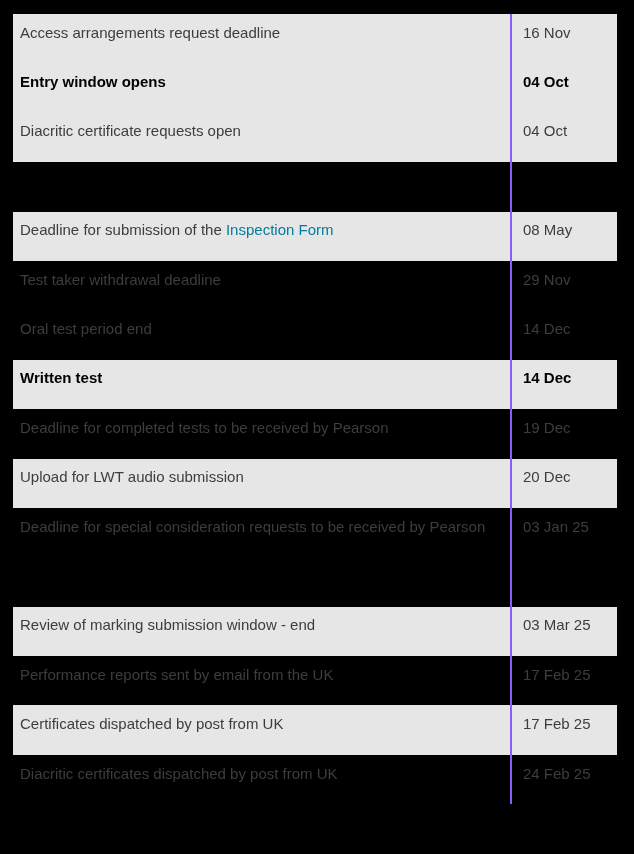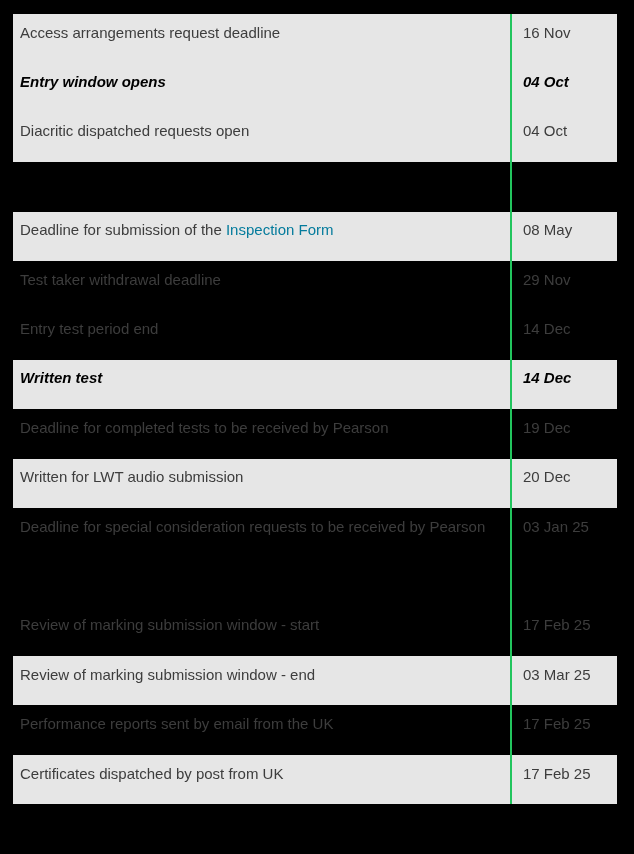--- a/index.html
+++ b/index.html
@@ -34,30 +34,29 @@
     padding-bottom: 12px;
     white-space: nowrap;
     overflow: hidden;
   }
   td.event-cell {
     padding-left: 7px;
     padding-right: 6px;
   }
   td.date-cell {
     width: 93px;
-    border-left: 2px solid #22c55e;
+    border-left: 2px solid #8b5cf6;
     padding-left: 11px;
   }
   tr.stripe {
     background: var(--stripe-color, #e6e6e6);
   }
   tr.bold-row td {
     font-weight: 700;
     color: var(--bold-text-color, #000000);
-    font-style: italic;
   }
   a.cell-link {
     color: var(--link-color, #047b9c);
     text-decoration: none;
     cursor: pointer;
   }
 </style>
 </head>
 <body style="background: rgb(0, 0, 0);">
 
@@ -66,70 +65,70 @@
     <tbody>
         <tr class="stripe">
           <td class="event-cell">Access arrangements request deadline</td>
           <td class="date-cell">16 Nov</td>
         </tr>
         <tr class="stripe bold-row">
           <td class="event-cell">Entry window opens</td>
           <td class="date-cell">04 Oct</td>
         </tr>
         <tr class="stripe">
-          <td class="event-cell">Diacritic dispatched requests open</td>
+          <td class="event-cell">Diacritic certificate requests open</td>
           <td class="date-cell">04 Oct</td>
         </tr>
         <tr class=" bold-row">
           <td class="event-cell">Entry deadline</td>
           <td class="date-cell">01 Nov</td>
         </tr>
         <tr class="stripe">
           <td class="event-cell">Deadline for submission of the <a class="cell-link" href="#">Inspection Form</a></td>
           <td class="date-cell">08 May</td>
         </tr>
         <tr class="">
           <td class="event-cell">Test taker withdrawal deadline</td>
           <td class="date-cell">29 Nov</td>
         </tr>
         <tr class="">
-          <td class="event-cell">Entry test period end</td>
+          <td class="event-cell">Oral test period end</td>
           <td class="date-cell">14 Dec</td>
         </tr>
         <tr class="stripe bold-row">
           <td class="event-cell">Written test</td>
           <td class="date-cell">14 Dec</td>
         </tr>
         <tr class="">
           <td class="event-cell">Deadline for completed tests to be received by Pearson</td>
           <td class="date-cell">19 Dec</td>
         </tr>
         <tr class="stripe">
-          <td class="event-cell">Written for LWT audio submission</td>
+          <td class="event-cell">Upload for LWT audio submission</td>
           <td class="date-cell">20 Dec</td>
         </tr>
         <tr class="">
           <td class="event-cell">Deadline for special consideration requests to be received by Pearson</td>
           <td class="date-cell">03 Jan 25</td>
         </tr>
         <tr class=" bold-row">
           <td class="event-cell">Results available via Edexcel Online</td>
           <td class="date-cell">10 Feb 25</td>
-        </tr>
-        <tr class="">
-          <td class="event-cell">Review of marking submission window - start</td>
-          <td class="date-cell">17 Feb 25</td>
         </tr>
         <tr class="stripe">
           <td class="event-cell">Review of marking submission window - end</td>
           <td class="date-cell">03 Mar 25</td>
         </tr>
         <tr class="">
           <td class="event-cell">Performance reports sent by email from the UK</td>
           <td class="date-cell">17 Feb 25</td>
         </tr>
         <tr class="stripe">
           <td class="event-cell">Certificates dispatched by post from UK</td>
           <td class="date-cell">17 Feb 25</td>
         </tr>
+        <tr class="">
+          <td class="event-cell">Diacritic certificates dispatched by post from UK</td>
+          <td class="date-cell">24 Feb 25</td>
+        </tr>
       </tbody>
   </table>
 </div>
 
 </body></html>

